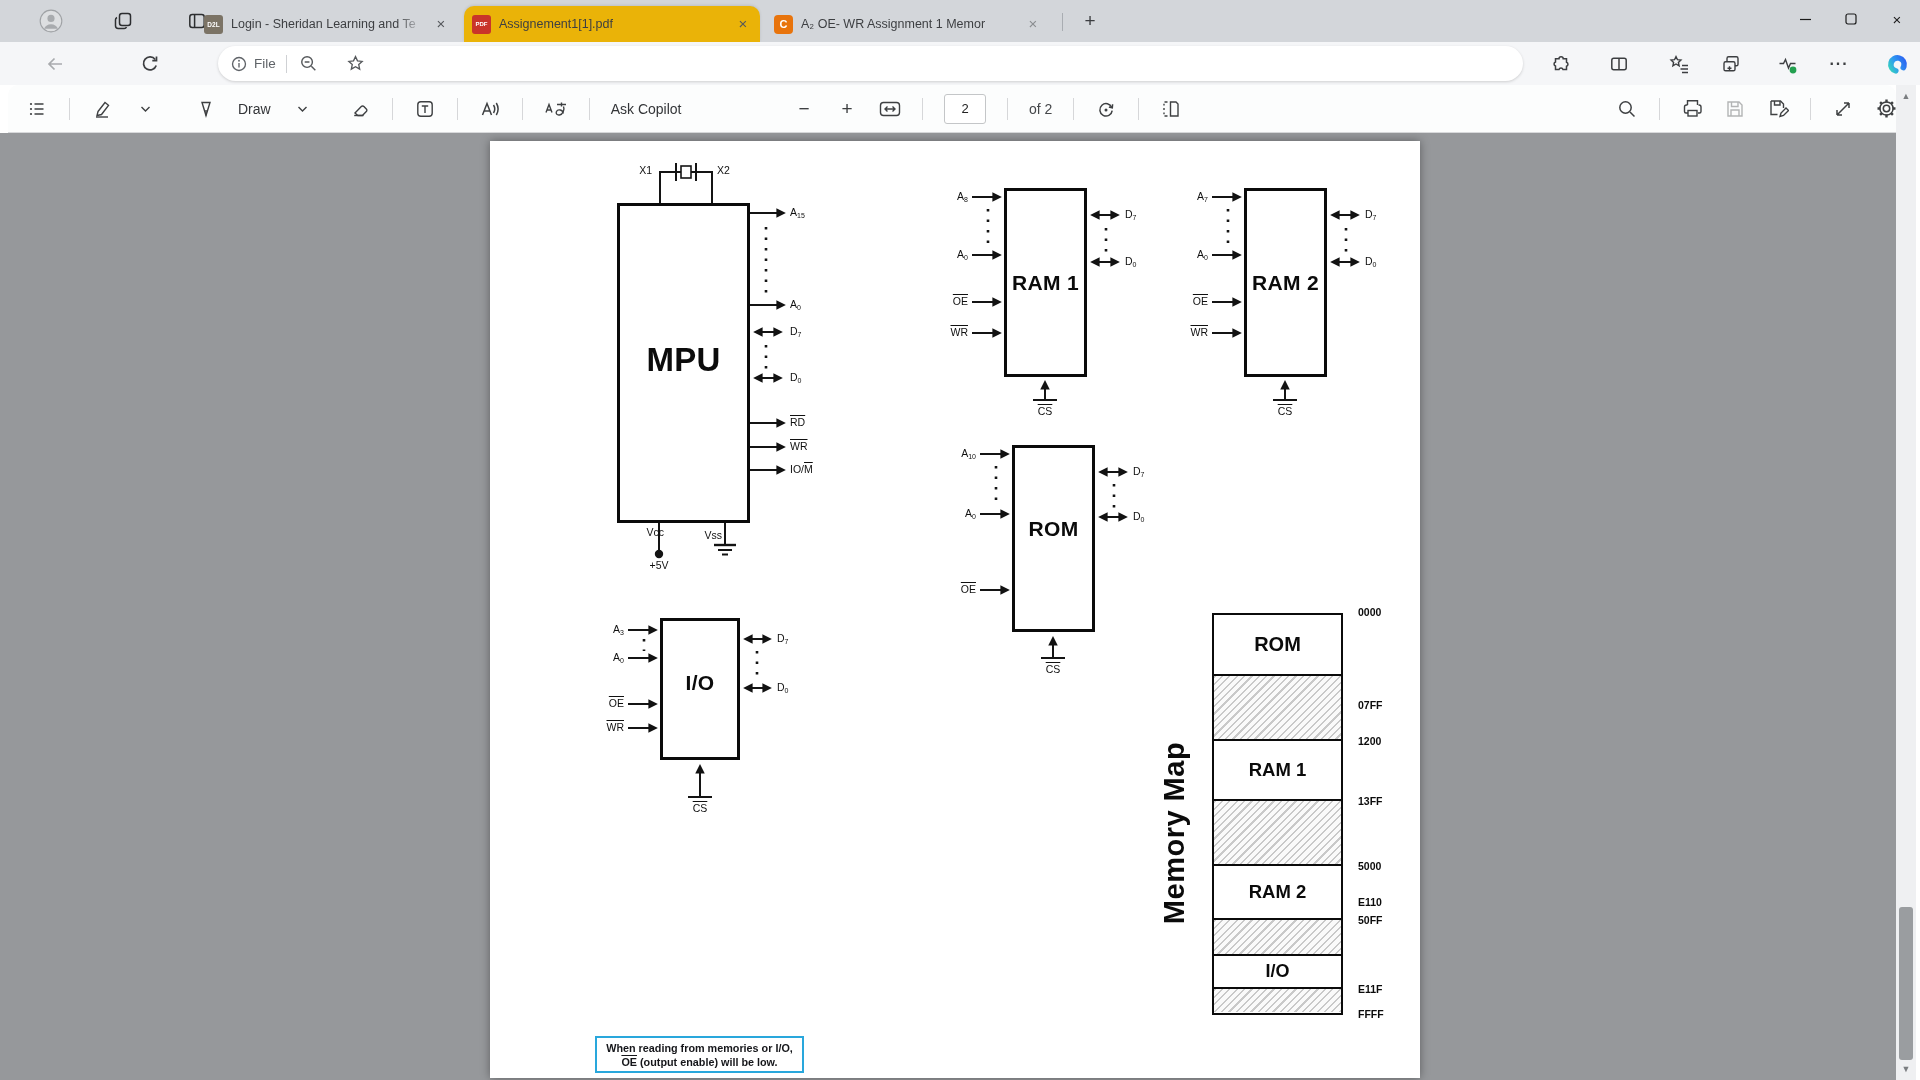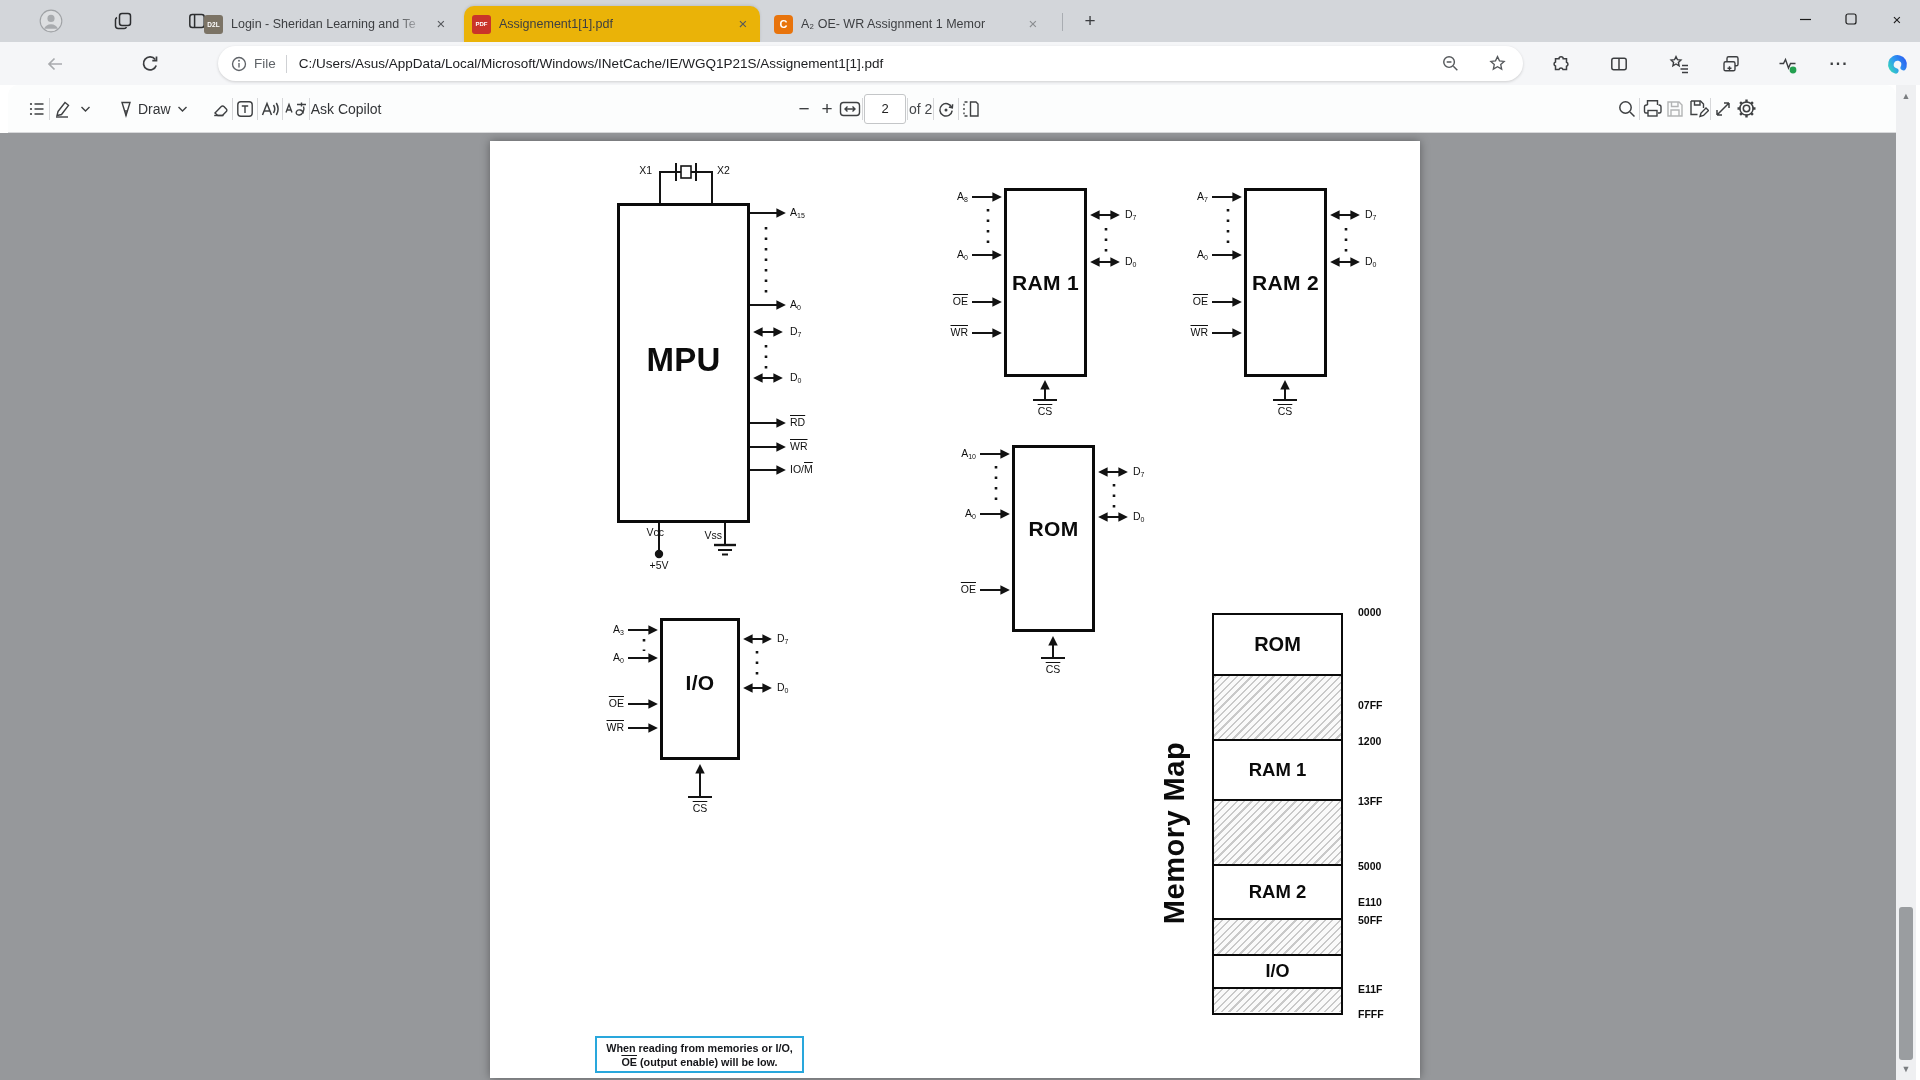--- a/index.html
+++ b/index.html
@@ -26,21 +26,21 @@
   .navbar{position:absolute;top:42px;left:0;width:1920px;height:43px;background:#f5f6f8;}
   .navico{position:absolute;top:8px;width:30px;height:28px;display:flex;align-items:center;justify-content:center;}
   .pill{position:absolute;left:218px;top:4px;width:1305px;height:35px;background:#fff;border-radius:18px;
         box-shadow:0 1px 3px rgba(0,0,0,.16);display:flex;align-items:center;padding:0 12px;box-sizing:border-box;}
   .urltext{font-size:13.5px;color:#202124;white-space:nowrap;overflow:hidden;}
   .filelbl{font-size:13.5px;color:#5f6368;margin:0 10px 0 6px;text-align:center;}
   .pillsep{width:1px;height:18px;background:#cfd1d4;margin-right:12px;}
   
   .ptool{position:absolute;top:85px;left:8px;width:1888px;height:48px;background:#fcfdfd;
          border-radius:10px 10px 0 0;border-bottom:1px solid #d8d9db;box-sizing:border-box;}
-  .tgroup{position:absolute;top:0;height:47px;display:flex;align-items:center;gap:1px;}
+  .tgroup{position:absolute;top:0;height:47px;display:flex;align-items:center;gap:21px;}
   .tdiv{width:1px;height:22px;background:#d6d7d9;}
   .tbtn{display:flex;align-items:center;justify-content:center;color:#3e4042;min-width:22px;height:32px;border-radius:4px;}
   .ttext{font-size:14px;color:#333538;}
   .pageinput{width:36px;height:26px;text-align:center;border:1px solid #c4c6c8;border-radius:3px;font-size:13px;color:#222;background:#fff;}
   
   .content{position:absolute;top:133px;left:0;width:1896px;height:947px;background:#96989b;}
   .page{position:absolute;left:490px;top:141px;width:930px;height:937px;background:#fff;box-shadow:0 0 9px rgba(0,0,0,.38);}
   .wires{position:absolute;left:0;top:0;width:1920px;height:1080px;pointer-events:none;z-index:5;}
   .chip{position:absolute;background:#fff;border:3px solid #0b0b0b;box-sizing:border-box;z-index:6;}
   .clabel{position:absolute;text-align:center;font-weight:700;color:#0b0b0b;z-index:7;letter-spacing:.3px;}
@@ -143,21 +143,20 @@
   <div class="pill">
     <span style="display:flex">
       <svg class="ic" width="18" height="18" viewBox="0 0 20 20" fill="none" stroke="#5f6368" stroke-width="1.5">
           <circle cx="10" cy="10" r="7.2"></circle>
           <path d="M10 9 v4.8"></path>
           <circle cx="10" cy="6.4" r="1" fill="#5f6368" stroke="none"></circle>
         </svg>
     </span>
     <span class="filelbl">File</span>
     <span class="pillsep"></span>
-    <span class="urltext" style="flex:1">C:/Users/Asus/AppData/Local/Microsoft/Windows/INetCache/IE/WGQ1P21S/Assignement1[1].pdf</span>
     <span style="display:flex;margin-right:28px">
       <svg class="ic" width="19" height="19" viewBox="0 0 20 20" fill="none" stroke="#55585b" stroke-width="1.5">
           <circle cx="8.5" cy="8.5" r="5.6"></circle>
           <path d="M13 13 L17.2 17.2 M6 8.5 h5"></path>
         </svg>
     </span>
     <span style="display:flex;margin-right:4px">
       <svg class="ic" width="19" height="19" viewBox="0 0 20 20" fill="none" stroke="#55585b" stroke-width="1.4">
           <path d="M10 2.8 l2.1 4.4 4.9.6-3.6 3.3 1 4.8-4.4-2.5-4.4 2.5 1-4.8L3 7.8l4.9-.6z"></path>
         </svg>

